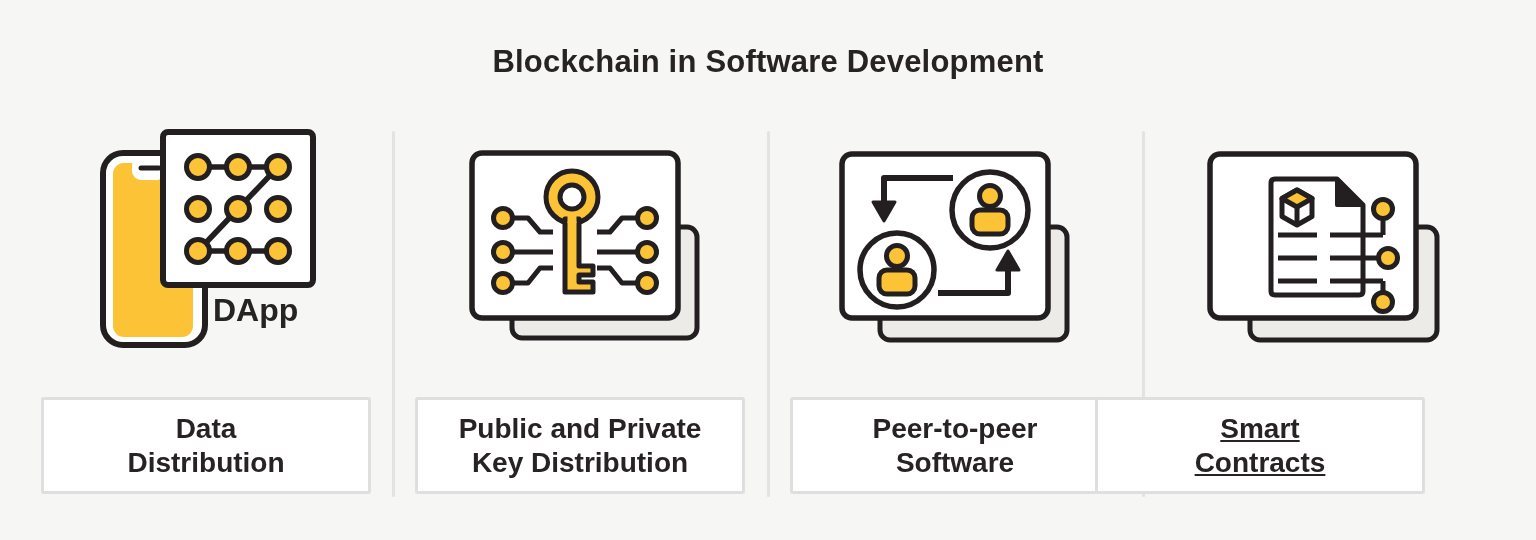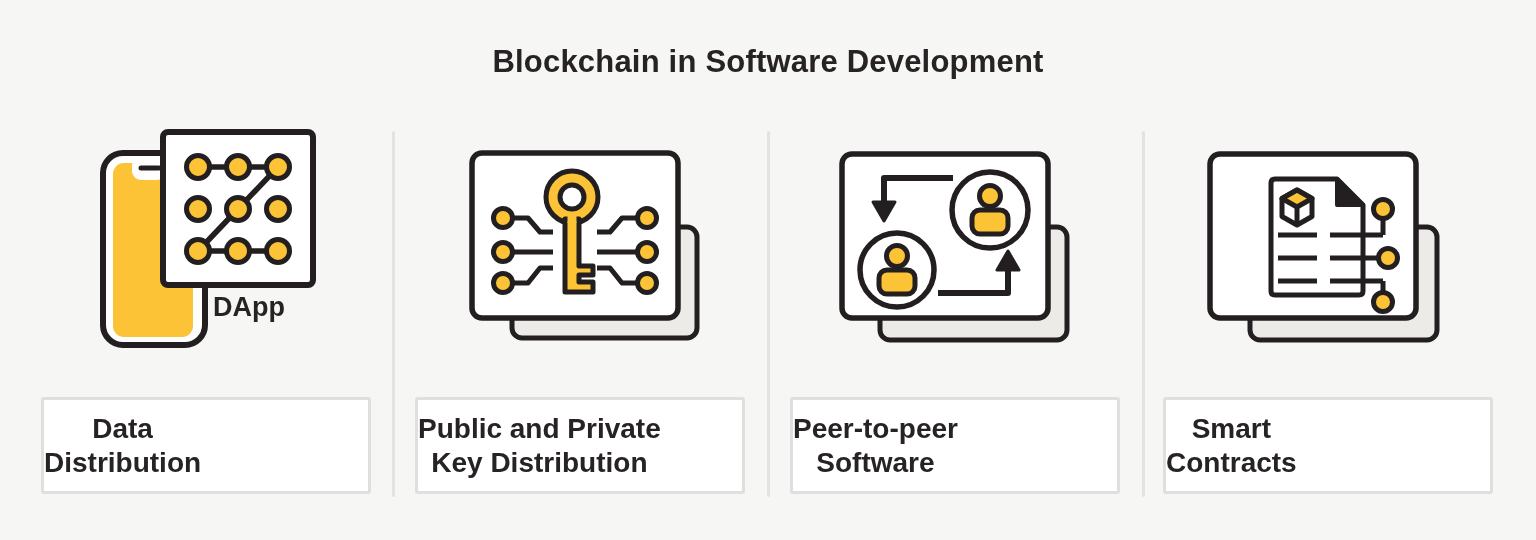--- a/index.html
+++ b/index.html
@@ -25,36 +25,36 @@
   .divider.d1{left:392px;}
   .divider.d2{left:767px;}
   .divider.d3{left:1142px;}
   .icon-svg{position:absolute;display:block;}
   .i1{left:95px;top:125px;}
   .i2{left:460px;top:145px;}
   .i3{left:830px;top:145px;}
   .i4{left:1200px;top:145px;}
   .dapp-badge{
     position:absolute;left:213px;top:292px;width:110px;
-    font-size:27px;font-weight:700;color:#272324;
+    font-size:32px;font-weight:700;color:#272324;
   }
   .label-box{
     position:absolute;top:397px;width:330px;height:97px;
     background:#ffffff;border:3px solid #dfdfdf;border-radius:3px;
     box-sizing:border-box;
-    display:flex;align-items:center;justify-content:flex-start;
+    display:flex;align-items:center;justify-content:center;
   }
   .label-box .label-text{
     white-space:pre-line;text-align:center;
     font-size:28px;font-weight:700;line-height:1.2;color:#272324;
   }
   .lb1{left:41px;}
   .lb2{left:415px;}
   .lb3{left:790px;}
-  .lb4{left:1163px;}
+  .lb4{left:1095px;text-decoration:underline;}
 </style>
 </head>
 <body>
 
 <div class="canvas">
 
   <h1 class="title">Blockchain in Software Development</h1>
 
   <div class="divider d1"></div>
   <div class="divider d2"></div>

